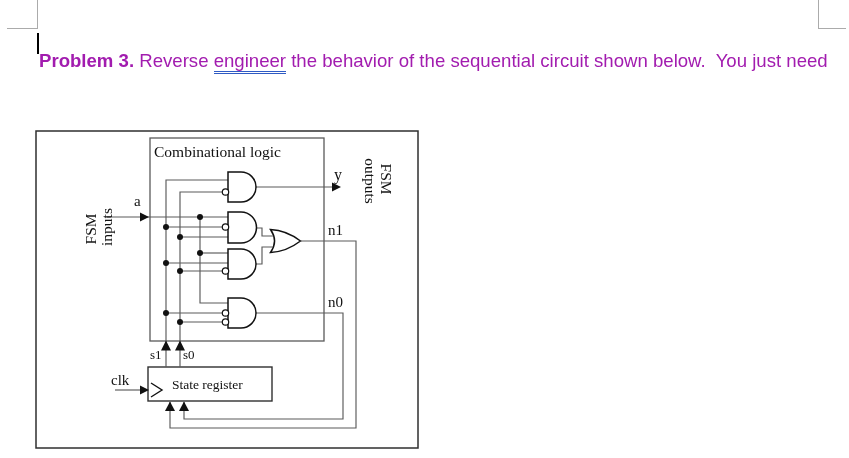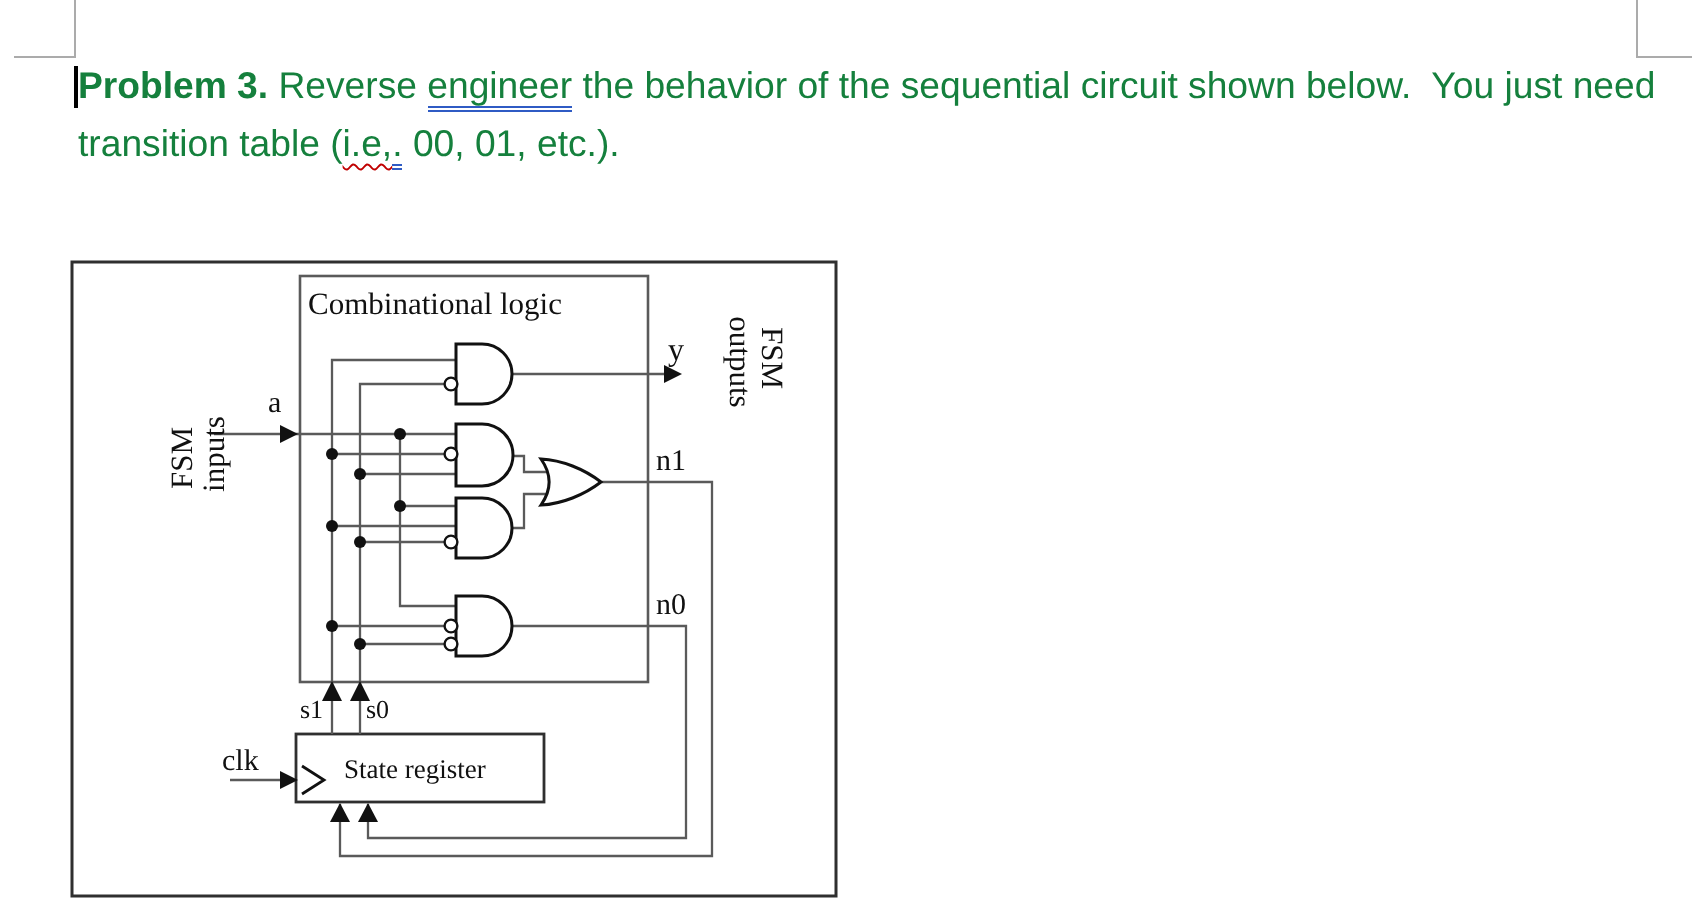--- a/index.html
+++ b/index.html
@@ -5,40 +5,39 @@
   html,body { margin:0; padding:0; }
   body {
     width:849px; height:458px; position:relative; background:#ffffff;
     font-family:"Liberation Sans", sans-serif; overflow:hidden;
   }
   .margin-mark { position:absolute; pointer-events:none; }
   .margin-mark.left  { left:7px;  top:0; width:30px; height:28px; border-right:1px solid #ababab; border-bottom:1px solid #ababab; }
   .margin-mark.right { left:818px; top:0; width:27px; height:28px; border-left:1px solid #ababab; border-bottom:1px solid #ababab; }
   .caret { position:absolute; left:37px; top:33px; width:2px; height:21px; background:#000; }
   .doc-text {
-    position:absolute; left:39px; top:28px; width:800px;
-    font-size:18.6px; line-height:29px; color:#15803d; letter-spacing:0px;
+    position:absolute; left:39px; top:46px; width:800px;
+    font-size:18.6px; line-height:29px; color:#a21caf; letter-spacing:0px;
   }
   .doc-line { white-space:pre; height:29px; }
   .b { font-weight:bold; }
   .gram  { border-bottom:3px double #2f5bc4; padding-bottom:0px; }
   .spell { text-decoration-line:underline; text-decoration-style:wavy; text-decoration-color:#c00000; text-decoration-thickness:1px; text-underline-offset:3px; }
   svg.circuit { position:absolute; left:0; top:0; }
   svg text { font-family:"Liberation Serif","DejaVu Serif", serif; fill:#111; }
 </style>
 </head>
 <body>
 
 <div class="margin-mark left"></div>
 <div class="margin-mark right"></div>
 <div class="caret"></div>
 
 <div class="doc-text">
   <div class="doc-line"><span class="b">Problem 3.</span><span> Reverse </span><span class="gram">engineer</span><span> the behavior of the sequential circuit shown below.  You just need</span></div>
-  <div class="doc-line"><span>transition table (</span><span class="spell">i.e,</span><span class="gram">.</span><span> 00, 01, etc.).</span></div>
 </div>
 
 <svg class="circuit" width="849" height="458" viewBox="0 0 849 458">
 
   <rect x="36" y="131" width="382" height="317" fill="none" stroke="#2f2f2f" stroke-width="1.5"></rect>
   <rect x="150" y="138" width="174" height="203" fill="none" stroke="#5a5a5a" stroke-width="1.3"></rect>
   <rect x="148" y="367" width="124" height="34" fill="none" stroke="#2f2f2f" stroke-width="1.4"></rect>
 
   <g stroke="#5a5a5a" stroke-width="1.15" fill="none">
 

